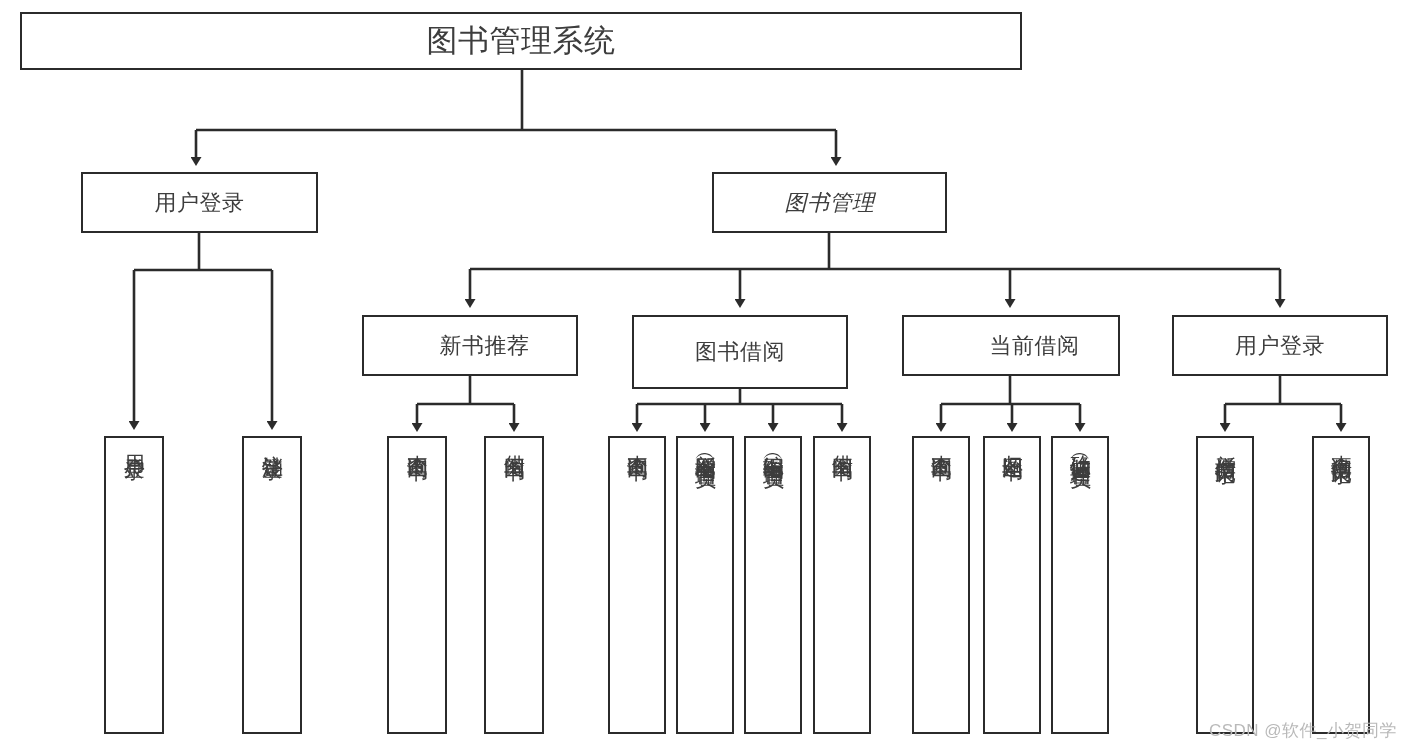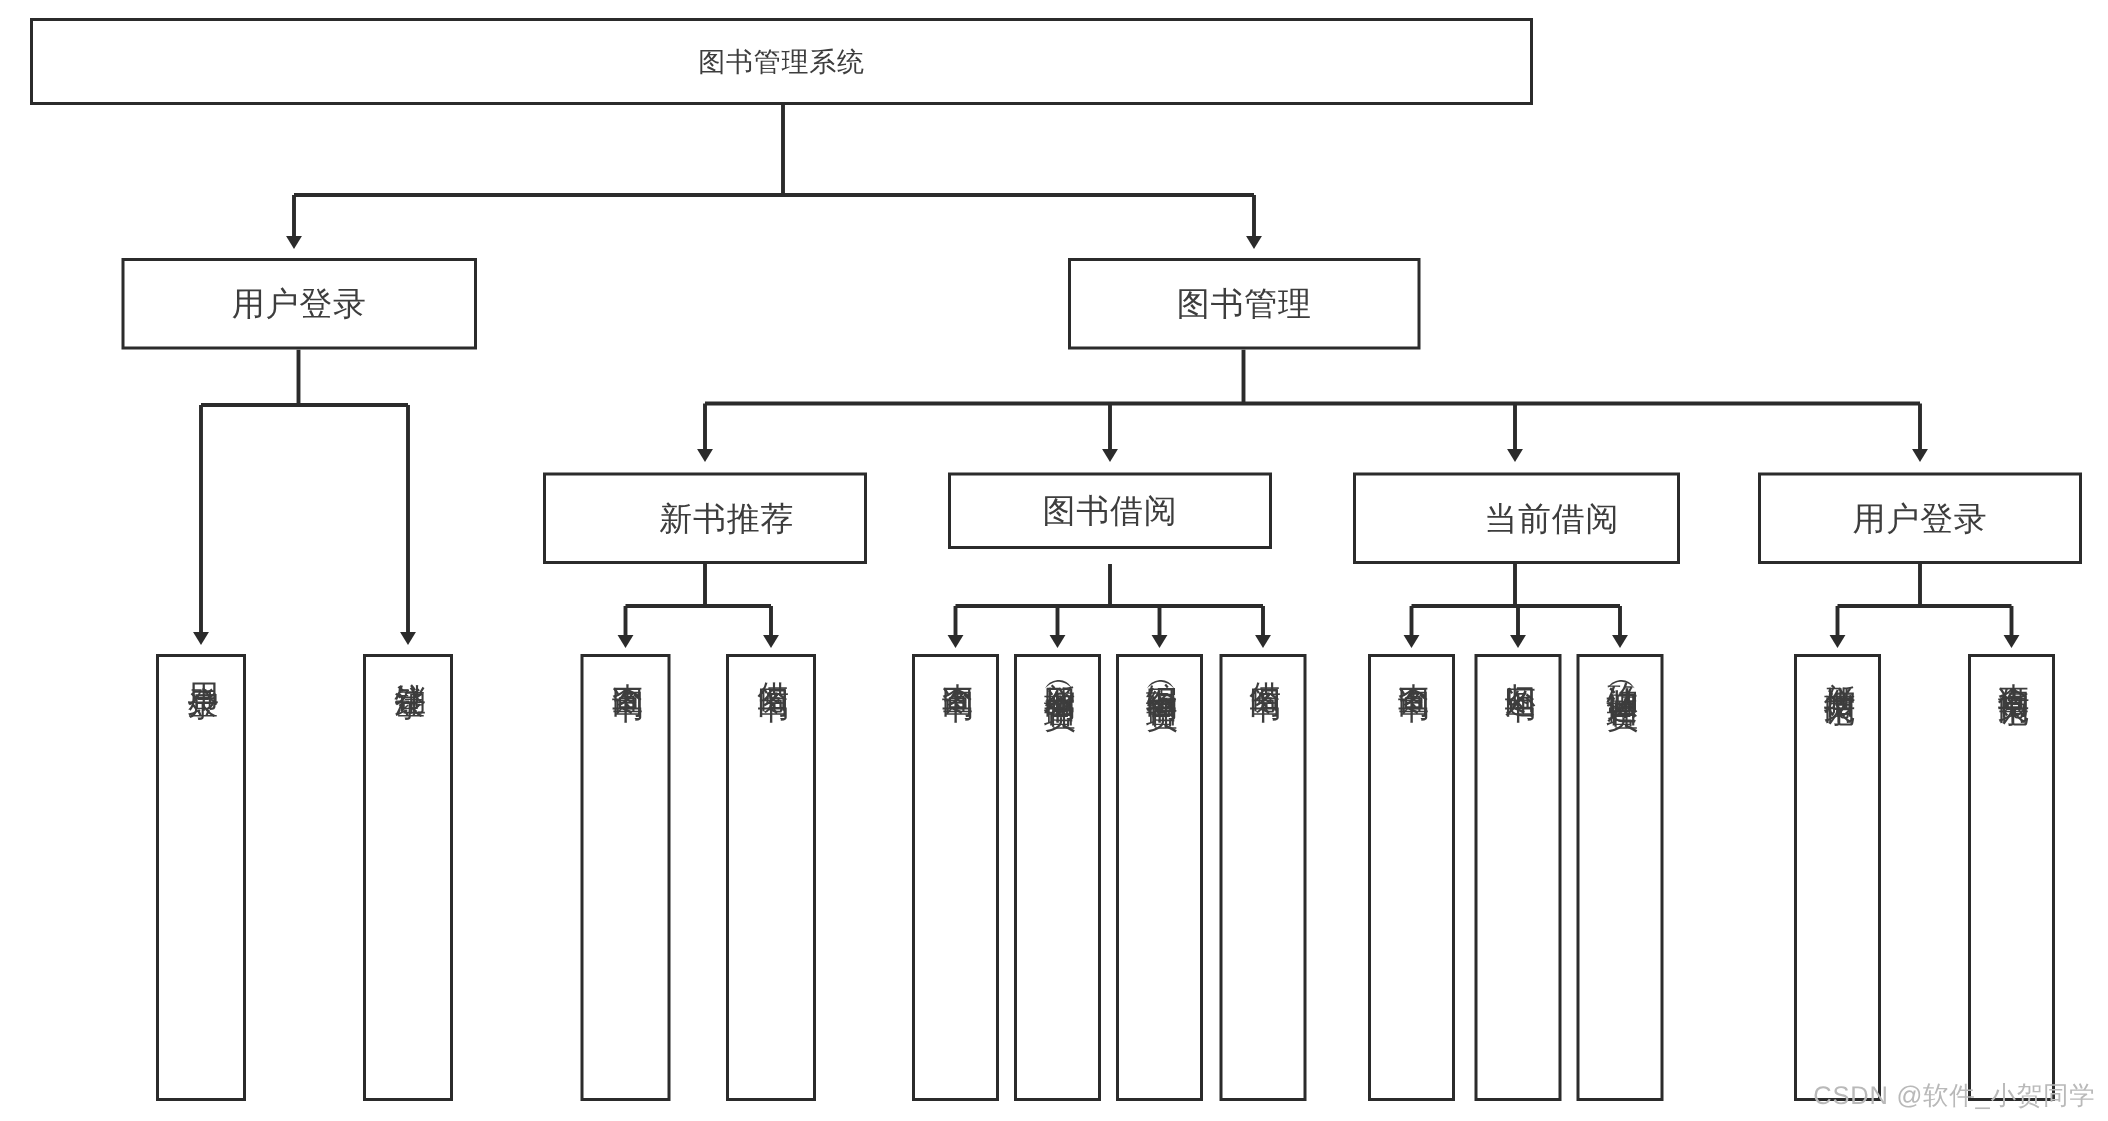--- a/index.html
+++ b/index.html
@@ -43,21 +43,21 @@
     text-align: center;
     line-height: 1.25;
     white-space: nowrap;
     color: #3d3d3d;
   }
   .node.horiz .label {
     font-size: 22px;
     letter-spacing: 0.5px;
   }
   .node.root .label {
-    font-size: 18px;
+    font-size: 31px;
   }
   .node.vert {
     align-items: flex-start;
     justify-content: center;
     padding-top: 0;
   }
   .node.vert .label {
     writing-mode: vertical-rl;
     text-orientation: upright;
     font-size: 21px;
@@ -133,28 +133,28 @@
     </g>
   </svg>
 
   <div class="node horiz root" style="left:20px; top:12px; width:1002px; height:58px;">
     <span class="label">图书管理系统</span>
   </div>
 
   <div class="node horiz" style="left:81px; top:172px; width:237px; height:61px;">
     <span class="label">用户登录</span>
   </div>
-  <div class="node horiz" style="left:712px; top:172px; width:235px; height:61px;">
+  <div class="node horiz" style="left:712px; top:172px; width:235px; height:61px;font-style:italic;">
     <span class="label">图书管理</span>
   </div>
 
   <div class="node horiz" style="left:362px; top:315px; width:216px; height:61px;padding-left:29px;">
     <span class="label">新书推荐</span>
   </div>
-  <div class="node horiz" style="left:632px; top:315px; width:216px; height:51px;">
+  <div class="node horiz" style="left:632px; top:315px; width:216px; height:74px;">
     <span class="label">图书借阅</span>
   </div>
   <div class="node horiz" style="left:902px; top:315px; width:218px; height:61px;padding-left:47px;">
     <span class="label">当前借阅</span>
   </div>
   <div class="node horiz" style="left:1172px; top:315px; width:216px; height:61px;">
     <span class="label">用户登录</span>
   </div>
 
   <div class="node vert" style="left:104px; top:436px; width:60px; height:298px;">

